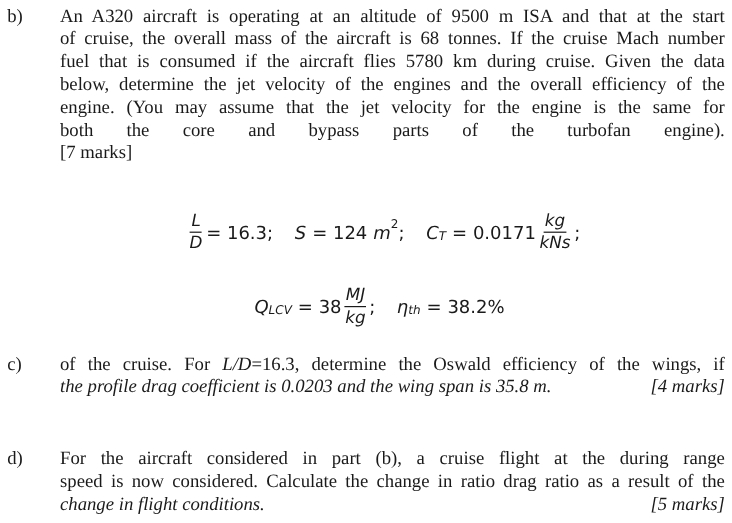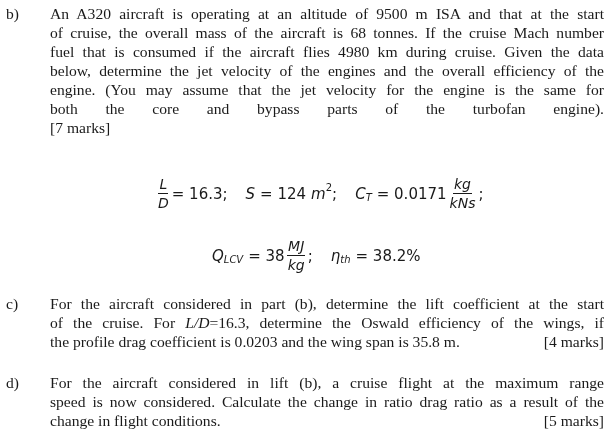--- a/index.html
+++ b/index.html
@@ -44,20 +44,21 @@
       white-space: nowrap;
     }
     .marks-right {
       display: block;
       text-align: right;
     }
     .flexline {
       display: flex;
       justify-content: space-between;
       white-space: nowrap;
+      font-style: italic;
     }
     
     .math {
       position: absolute;
       font-family: "DejaVu Sans", "Liberation Sans", sans-serif;
       font-size: 15px;
       display: flex;
       align-items: center;
       white-space: nowrap;
     }
@@ -87,21 +88,21 @@
     i.inl { font-style: italic; }
   </style>
 </head>
 <body>
 
 <div class="q" style="top:4px;">
   <span class="q-label">b)</span>
   <div class="q-body">
     <span class="line">An A320 aircraft is operating at an altitude of 9500 m ISA and that at the start</span>
     <span class="line">of cruise, the overall mass of the aircraft is 68 tonnes. If the cruise Mach number</span>
-    <span class="line">fuel that is consumed if the aircraft flies 4980 km during cruise. Given the data</span>
+    <span class="line">fuel that is consumed if the aircraft flies 5780 km during cruise. Given the data</span>
     <span class="line">below, determine the jet velocity of the engines and the overall efficiency of the</span>
     <span class="line">engine. (You may assume that the jet velocity for the engine is the same for</span>
     <span class="line">both the core and bypass parts of the turbofan engine).</span>
     <span class="marks-right">[7 marks]</span>
   </div>
 </div>
 
 <div class="math" style="left:155px; top:176px;">
   <span class="frac">
     <span class="num">L</span>
@@ -141,32 +142,31 @@
   <span class="gap"></span>
   <span class="it">η</span>
   <span class="sub">th</span>
   <span class="sp"></span>
   <span>= 38.2%</span>
 </div>
 
 <div class="q" style="top:294px;">
   <span class="q-label">c)</span>
   <div class="q-body">
-    <span class="line">For the aircraft considered in part (b), determine the lift coefficient at the start</span>
     <span class="line"><span>of the cruise. For</span> <i class="inl">L/D</i><span>=16.3, determine the Oswald efficiency of the wings, if</span></span>
     <span class="flexline">
       <span>the profile drag coefficient is 0.0203 and the wing span is 35.8 m.</span>
       <span>[4 marks]</span>
     </span>
   </div>
 </div>
 
 <div class="q" style="top:373px;">
   <span class="q-label">d)</span>
   <div class="q-body">
-    <span class="line">For the aircraft considered in lift (b), a cruise flight at the maximum range</span>
+    <span class="line">For the aircraft considered in part (b), a cruise flight at the during range</span>
     <span class="line">speed is now considered. Calculate the change in ratio drag ratio as a result of the</span>
     <span class="flexline">
       <span>change in flight conditions.</span>
       <span>[5 marks]</span>
     </span>
   </div>
 </div>
 
 </body></html>

